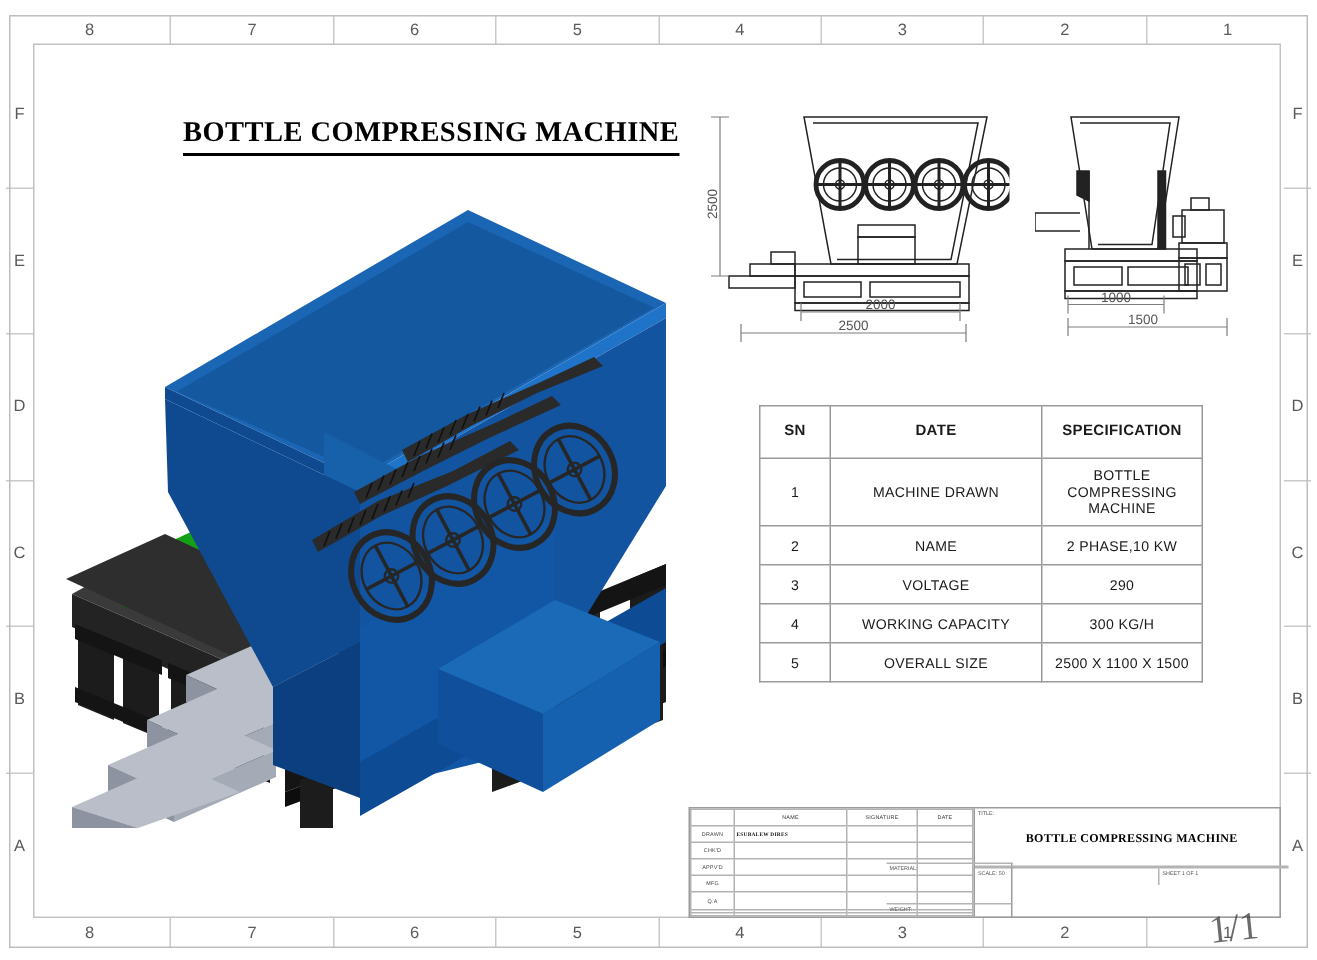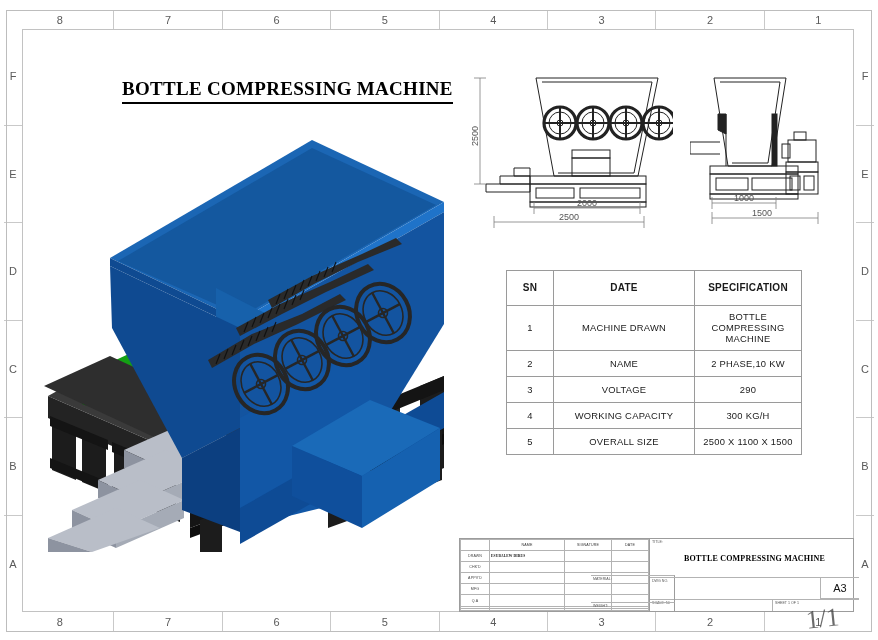--- a/index.html
+++ b/index.html
@@ -508,26 +508,20 @@
     </div>
     <div id="weight-cell">
       <span class="lab">WEIGHT:</span>
     </div>
 
     <div class="tb-right">
       <div class="tb-title-cell">
         <span class="lab">TITLE:</span>
         <span class="val">BOTTLE COMPRESSING MACHINE</span>
       </div>
-      <div class="tb-dwg-row">
-        <div class="tb-dwg">
-          <span class="lab">DWG NO.</span>
-        </div>
-        <div class="tb-size">A3</div>
-      </div>
       <div class="tb-bottom">
         <div class="scale">SCALE: 50</div>
         <div class="sheet">SHEET 1 OF 1</div>
       </div>
     </div>
   </div>
 
   <div id="hand-mark">1/1</div>
 
 </div>

